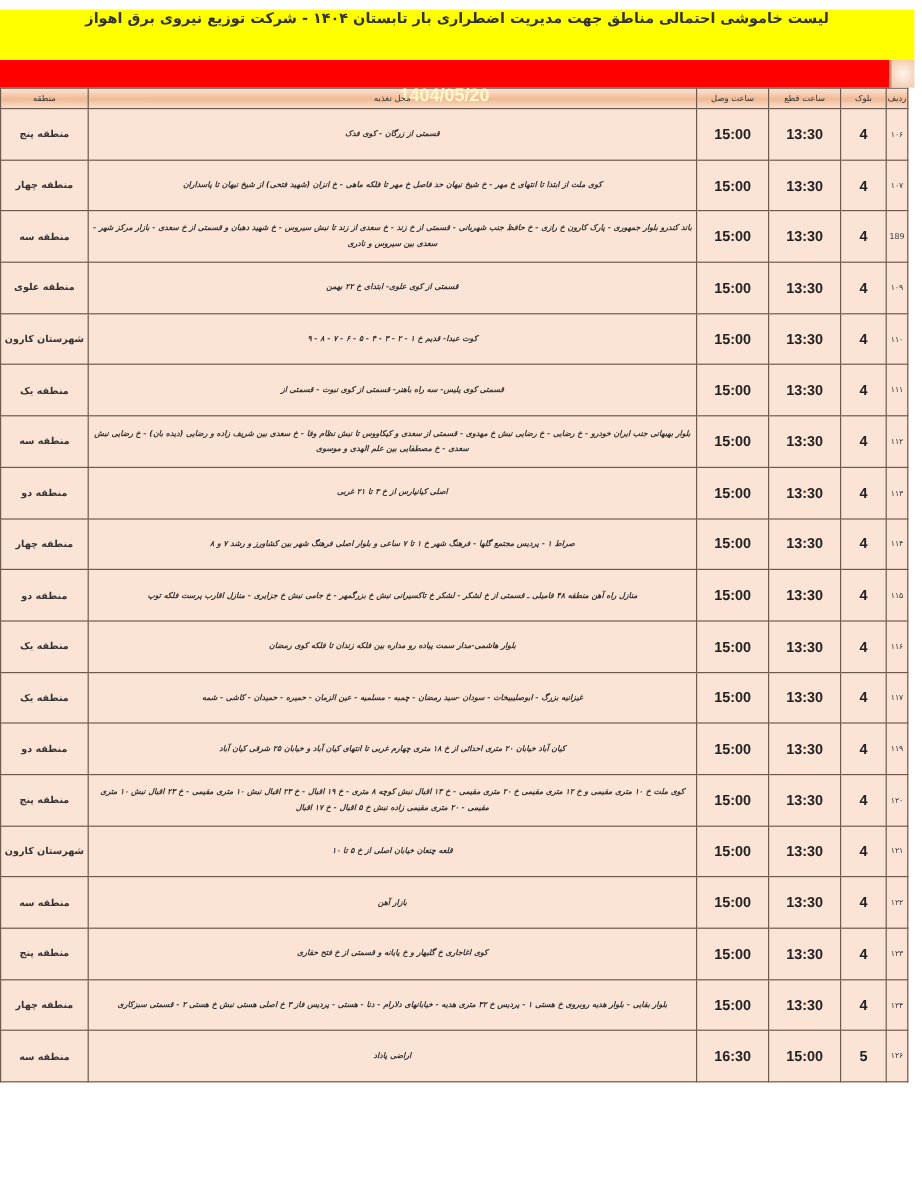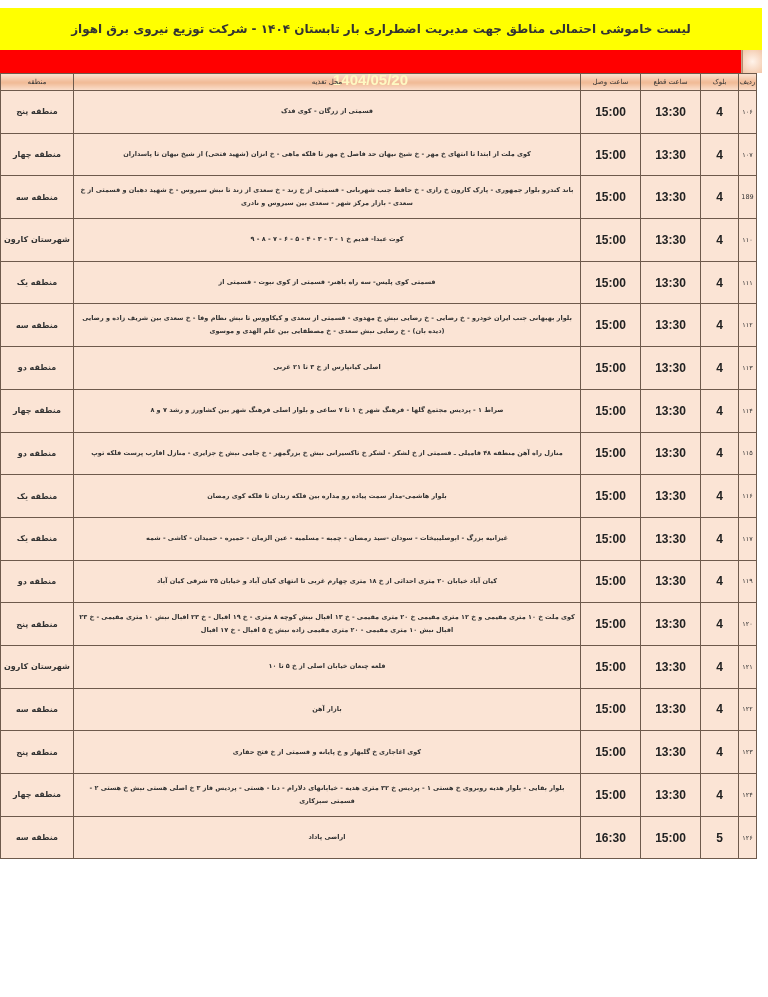--- a/index.html
+++ b/index.html
@@ -1,28 +1,28 @@
 <!DOCTYPE html>
 <html><head>
   <meta charset="utf-8">
   <style>
     html, body { margin: 0; padding: 0; background: #ffffff; }
     body { width: 768px; height: 997px; position: relative; overflow: hidden; font-family: "DejaVu Sans", sans-serif; }
     .sheet { position: absolute; left: 0; top: 8px; width: 762px; }
-    .title-band { height: 42px; background: #ffff00; display: flex; align-items: center; justify-content: center; direction: rtl; }
+    .title-band { height: 42px; background: #ffff00; display: flex; justify-content: center; direction: rtl; }
     .title-band span { font-size: 12px; font-weight: bold; color: #333; }
     .date-row { display: flex; height: 23px; }
     .date-band { flex: 1; background: #ff0000; display: flex; align-items: center; justify-content: center; border-right: 1px solid #c9a48a; }
     .date-band span { font-family: "Liberation Sans", sans-serif; font-size: 15px; font-weight: bold; color: #fef9c3; margin-top: 36px; }
     .date-corner { width: 19px; background: radial-gradient(circle, #fff3ea 0%, #f3c7a8 100%); border-left: 1px solid #b58a6e; }
     table { border-collapse: collapse; width: 756px; table-layout: fixed; }
     th { height: 16px; font-size: 7px; font-weight: normal; color: #333; background: linear-gradient(to bottom, #fbe1cf, #f0b994 50%, #fbe1cf); border: 1px solid #6e5a4c; direction: rtl; padding: 0; }
     td { height: 41.7px; background: #fbe4d5; border: 1px solid #6e5a4c; text-align: center; vertical-align: middle; padding: 0 3px; direction: rtl; }
     td.region { font-size: 8px; font-weight: bold; color: #333; }
-    td.feeder { font-size: 6.5px; font-weight: bold; color: #333; line-height: 13px; }
+    td.feeder { font-size: 6.5px; font-weight: bold; color: #333; line-height: 13px; font-style: italic; }
     td.time { font-family: "Liberation Sans", sans-serif; font-size: 12px; font-weight: bold; color: #222; direction: ltr; }
     td.block { font-family: "Liberation Sans", sans-serif; font-size: 12px; font-weight: bold; color: #222; }
     td.rownum { font-size: 6.5px; color: #333; padding: 0; margin-left: 29px; }
   </style>
 </head>
 <body>
 
 <div class="sheet">
   <div class="title-band">
     <span>لیست خاموشی احتمالی مناطق جهت مدیریت اضطراری بار تابستان ۱۴۰۴ - شرکت توزیع نیروی برق اهواز</span>
@@ -71,20 +71,28 @@
         </tr>
         <tr>
           <td class="region">منطقه سه</td>
           <td class="feeder">باند کندرو بلوار جمهوری - پارک کارون خ رازی - خ حافظ جنب شهربانی - قسمتی از خ زند - خ سعدی از زند تا نبش سیروس - خ شهید دهبان و قسمتی از خ سعدی - بازار مرکز شهر - سعدی بین سیروس و نادری</td>
           <td class="time">15:00</td>
           <td class="time">13:30</td>
           <td class="block">4</td>
           <td class="rownum">189</td>
         </tr>
         <tr>
+          <td class="region">منطقه علوی</td>
+          <td class="feeder">قسمتی از کوی علوی- ابتدای خ ۲۲ بهمن</td>
+          <td class="time">15:00</td>
+          <td class="time">13:30</td>
+          <td class="block">4</td>
+          <td class="rownum">۱۰۹</td>
+        </tr>
+        <tr>
           <td class="region">شهرستان کارون</td>
           <td class="feeder">کوت عبدا- قدیم خ ۱ - ۲ - ۳ - ۴ - ۵ - ۶ - ۷ - ۸ - ۹</td>
           <td class="time">15:00</td>
           <td class="time">13:30</td>
           <td class="block">4</td>
           <td class="rownum">۱۱۰</td>
         </tr>
         <tr>
           <td class="region">منطقه یک</td>
           <td class="feeder">قسمتی کوی پلیس- سه راه باهنر- قسمتی از کوی نبوت - قسمتی از</td>

